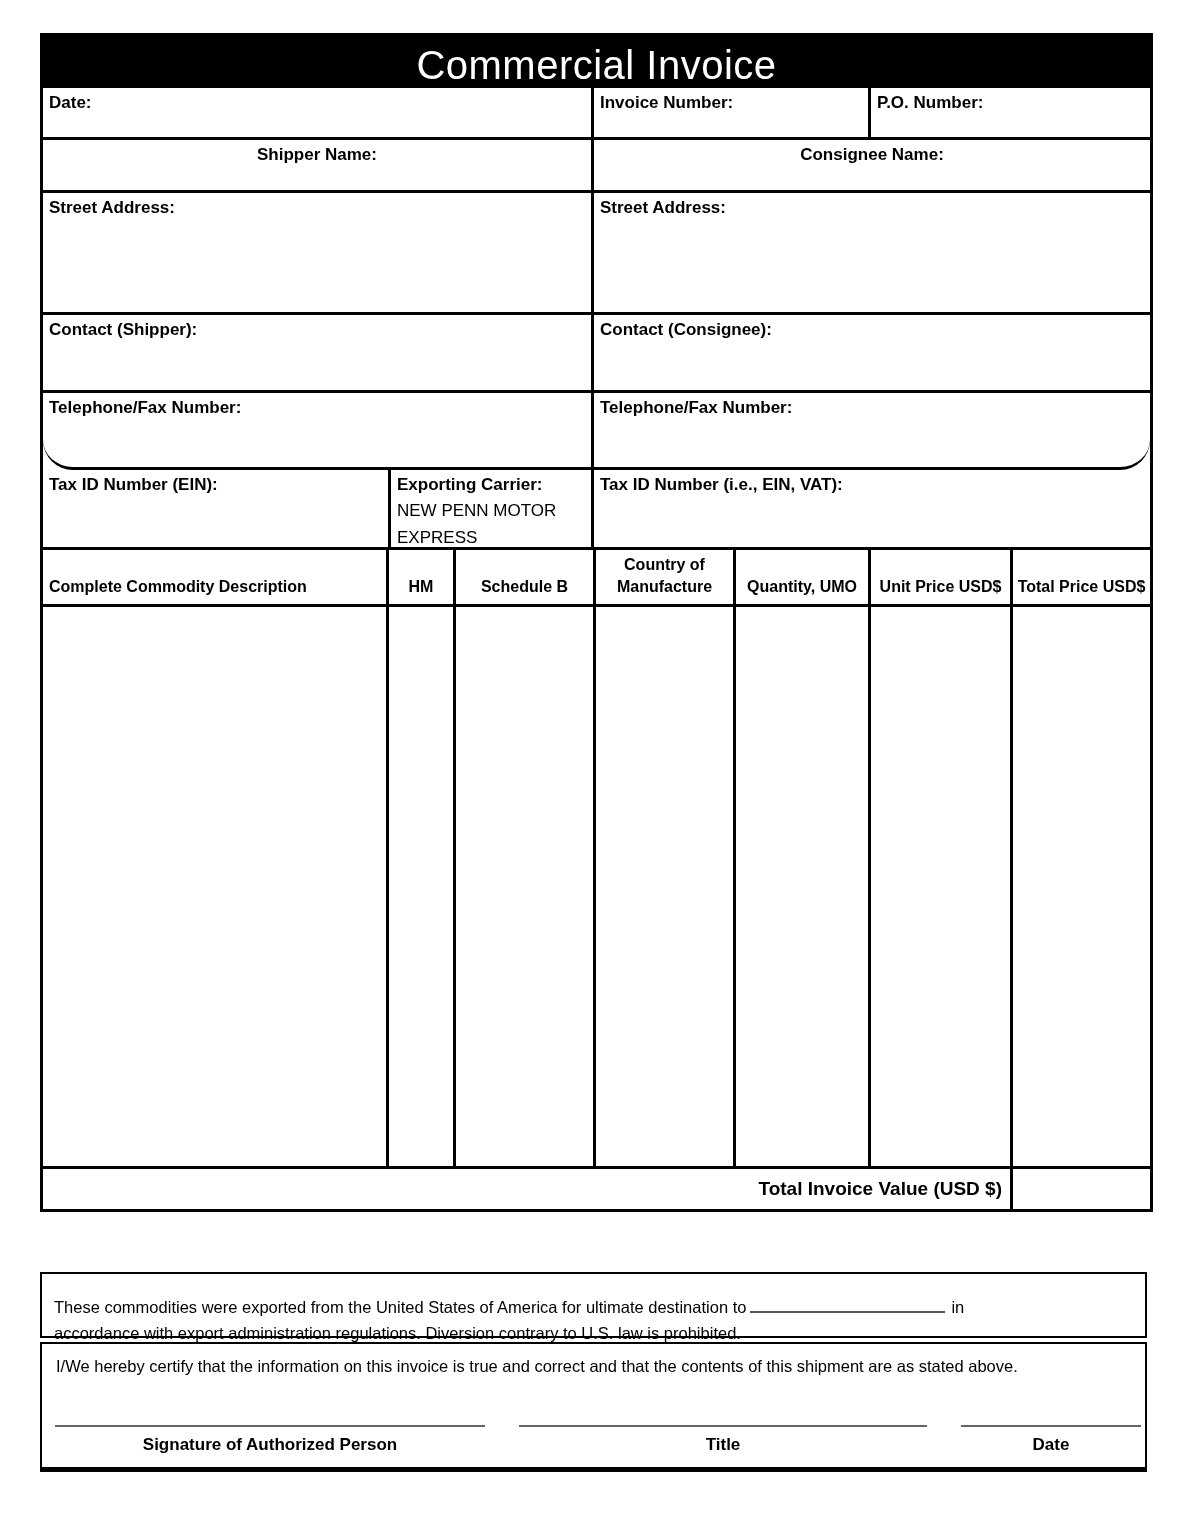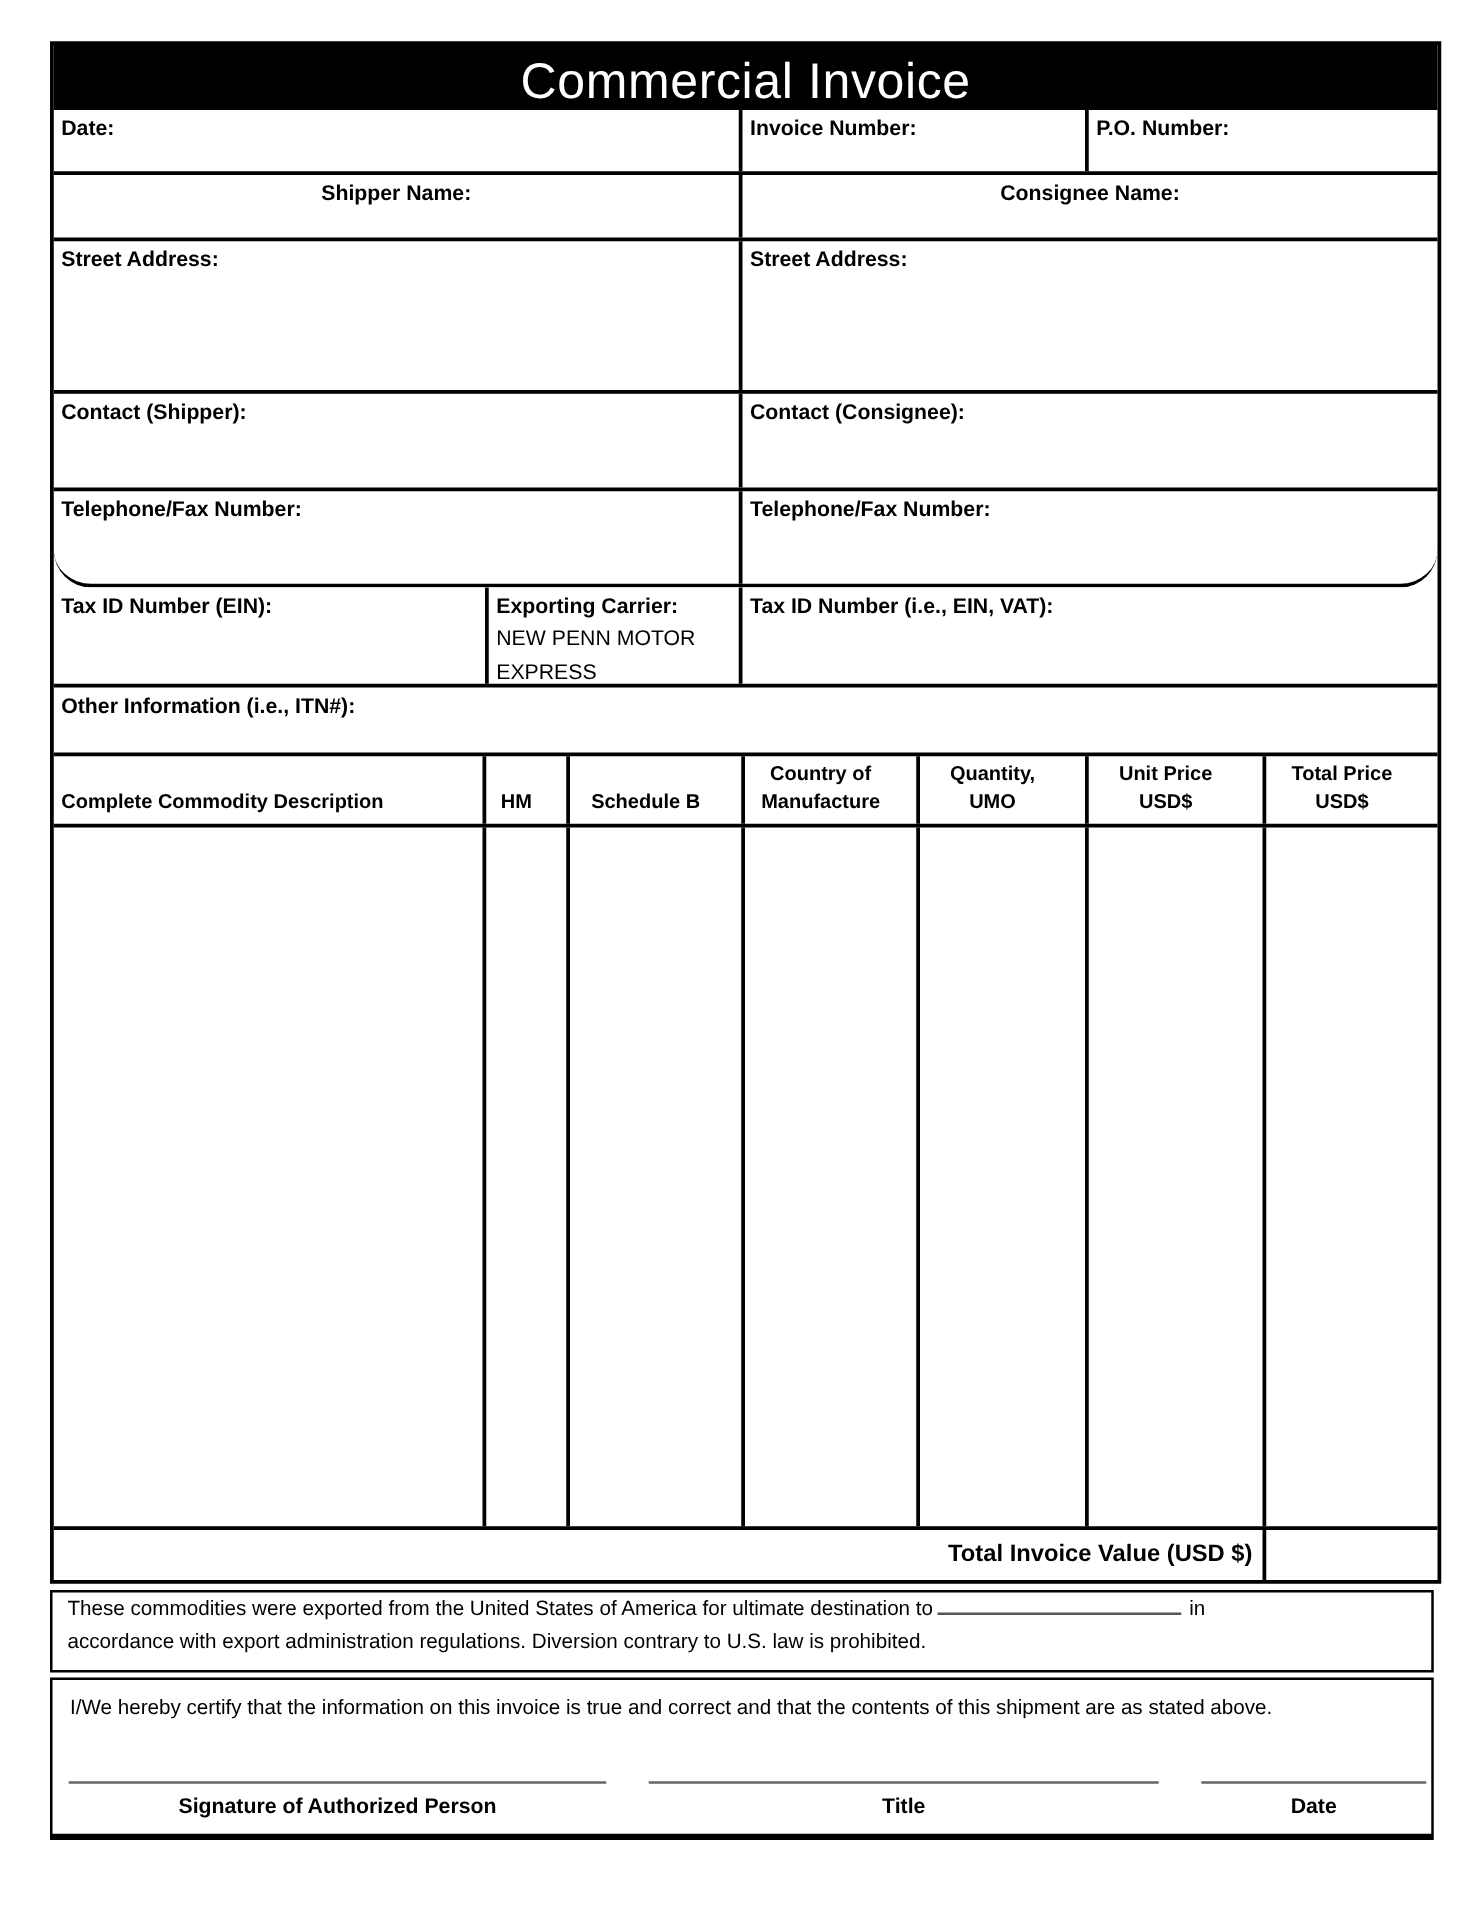--- a/index.html
+++ b/index.html
@@ -31,28 +31,28 @@
   .r-2col{grid-template-columns:548px 1fr;}
   .r-name{height:53px;text-align:center;}
   .r-street{height:122px;}
   .r-contact{height:78px;}
   .r-phone{height:77px;border-radius:30px;}
   .r-tax{grid-template-columns:345px 203px 1fr;height:80px;}
   .r-other{grid-template-columns:1fr;height:55px;}
 
   .r-thead{grid-template-columns:343px 67px 140px 140px 135px 142px 1fr;height:57px;}
   .th{display:flex;align-items:flex-end;justify-content:center;text-align:center;
-      font-weight:bold;font-size:16px;line-height:22px;padding:3px 20px 6px 4px;}
+      font-weight:bold;font-size:16px;line-height:22px;padding:3px 4px 6px 4px;}
   .th.left{justify-content:flex-start;text-align:left;padding-left:6px;}
   .r-tbody{grid-template-columns:343px 67px 140px 140px 135px 142px 1fr;height:562px;}
   .r-total{grid-template-columns:967px 1fr;height:40px;}
   .total-lbl{display:flex;align-items:center;justify-content:flex-end;
       font-weight:bold;font-size:19px;padding-right:8px;}
 
-  .stmt{font-size:16.5px;line-height:26px;padding:0 12px;box-sizing:border-box;height:66px;}
+  .stmt{font-size:16.5px;line-height:26px;padding:20px 12px;box-sizing:border-box;height:66px;}
   .blank-line{display:inline-block;width:195px;border-bottom:2px solid #555;height:14px;
       vertical-align:baseline;margin:0 6px 0 4px;}
   .cert-text{font-size:16.5px;line-height:24px;padding:10px 14px 0 14px;}
   .sig-row{margin-top:auto;display:flex;align-items:flex-start;padding:0 0 12px 13px;}
   .sig-item{border-top:2px solid #666;text-align:center;padding-top:8px;
       font-size:17px;font-weight:700;}
   .sig-1{width:430px;margin-right:34px;}
   .sig-2{width:408px;margin-right:34px;}
   .sig-3{width:180px;}
 </style>
@@ -121,25 +121,20 @@
       </div>
       <div class="cell">
         <div class="lbl">Exporting Carrier:</div>
         <div class="val">NEW PENN MOTOR EXPRESS</div>
       </div>
       <div class="cell">
         <span class="lbl">Tax ID Number (i.e., EIN, VAT):</span>
       </div>
     </div>
 
-    <div class="row r-other">
-      <div class="cell">
-        <span class="lbl">Other Information (i.e., ITN#):</span>
-      </div>
-    </div>
 
     <div class="row r-thead">
       <div class="cell th left">Complete Commodity Description</div>
       <div class="cell th">HM</div>
       <div class="cell th">Schedule B</div>
       <div class="cell th">Country of Manufacture</div>
       <div class="cell th">Quantity, UMO</div>
       <div class="cell th">Unit Price USD$</div>
       <div class="cell th">Total Price USD$</div>
     </div>

